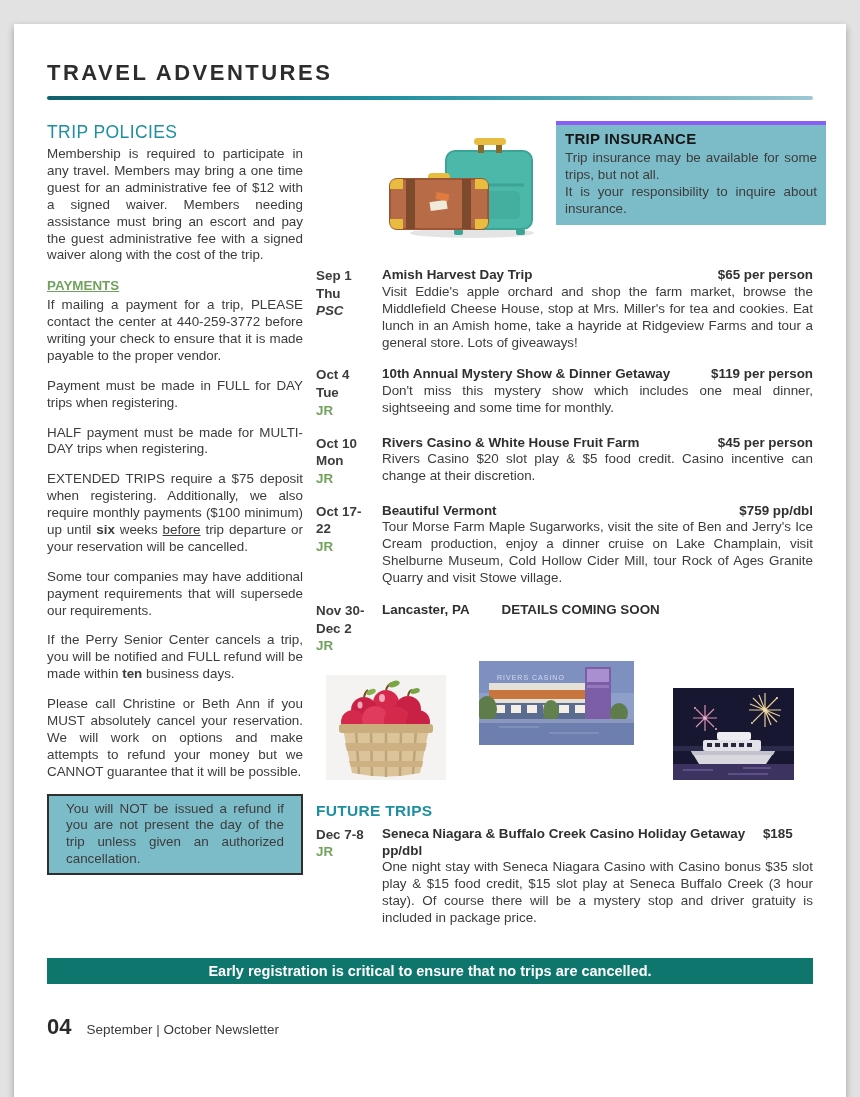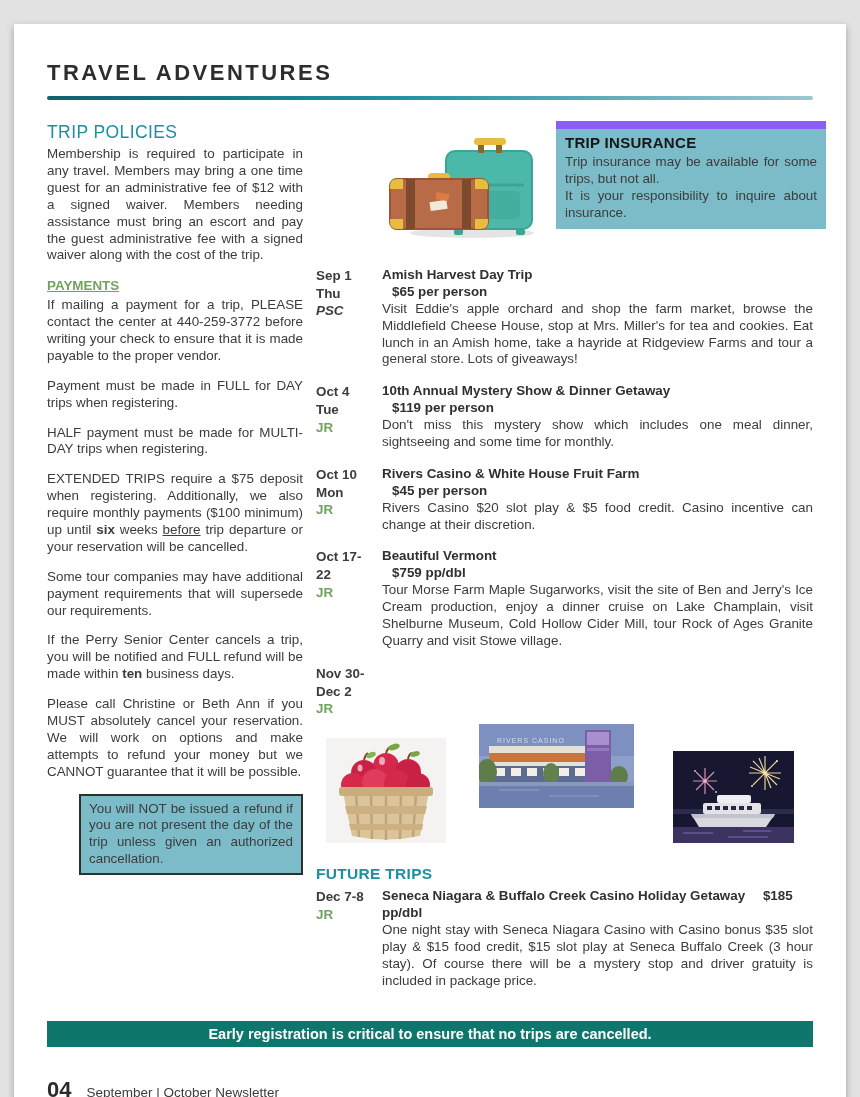--- a/index.html
+++ b/index.html
@@ -31,42 +31,41 @@
   .left-col{width:256px;flex:none;font-size:13.4px;line-height:1.26;color:#3c3c3c;text-align:justify;}
   .right-col{flex:1;min-width:0;font-size:13.4px;line-height:1.26;color:#3c3c3c;}
 
   .teal-h{color:#1d8fa0;font-size:17.5px;font-weight:400;letter-spacing:.4px;margin:0 0 3px 0;}
   .green-h{color:#71a35e;font-size:13.4px;font-weight:700;text-decoration:underline;margin:14px 0 2px 0;}
   .left-col p{margin:0 0 13px 0;}
   .bld{font-weight:700;}
   .und{text-decoration:underline;}
 
   .refund-box{
-    background:#7cbcc8;border:2px solid #2f2f2f;padding:5px 8px;margin-top:1px;
+    background:#7cbcc8;border:2px solid #2f2f2f;padding:5px 17px;margin-top:1px;
     text-align:justify;
-    margin-left:32px;
   }
 
   
   .top-row{display:flex;align-items:flex-start;margin-bottom:24px;}
   .luggage{margin-left:68px;width:172px;height:122px;flex:none;}
   .insurance{
     margin-left:auto;width:252px;flex:none;background:#7cbcc8;
-    border-top:8px solid #8b5cf6;padding:5px 9px 8px 9px;text-align:justify;
+    border-top:4px solid #8b5cf6;padding:5px 9px 8px 9px;text-align:justify;
   }
   .insurance-h{font-size:15px;font-weight:700;color:#171717;margin:0 0 1px 0;letter-spacing:.3px;}
 
   
   .trip{display:flex;margin-bottom:15px;}
   .trip-date-col{width:66px;flex:none;font-weight:600;color:#3c3c3c;}
   .trip-date-col div{line-height:1.32;}
   .code-jr{color:#71a35e;font-weight:700;}
   .code-dark{color:#3c3c3c;font-weight:600;font-style:italic;}
   .trip-body{flex:1;min-width:0;}
-  .trip-head{display:flex;justify-content:space-between;font-weight:700;color:#303030;flex-direction:column;}
+  .trip-head{display:flex;justify-content:space-between;font-weight:700;color:#303030;}
   .trip-price{white-space:nowrap;margin-left:10px;}
   .trip-desc{text-align:justify;}
   .trip-note{font-weight:600;margin-left:32px;color:#303030;}
 
   
   .photos{display:flex;margin:2px 0 16px 0;height:124px;}
   .photo-apples{width:120px;height:105px;margin-left:10px;margin-top:14px;flex:none;}
   .photo-casino{width:155px;height:84px;margin-left:33px;flex:none;}
   .photo-fireworks{width:121px;height:92px;margin-left:39px;margin-top:27px;flex:none;}
 
@@ -202,20 +201,26 @@
             </div>
             <div class="trip-desc">Tour Morse Farm Maple Sugarworks, visit the site of Ben and Jerry's Ice Cream production, enjoy a dinner cruise on Lake Champlain, visit Shelburne Museum, Cold Hollow Cider Mill, tour Rock of Ages Granite Quarry and visit Stowe village.</div>
           </div>
         </div>
 
         <div class="trip" style="margin-bottom:6px;">
           <div class="trip-date-col">
             <div>Nov 30-</div>
             <div>Dec 2</div>
             <div class="code-jr">JR</div>
+          </div>
+          <div class="trip-body">
+            <div class="trip-head" style="justify-content:flex-start;">
+              <span>Lancaster, PA</span>
+              <span class="trip-note">DETAILS COMING SOON</span>
+            </div>
           </div>
         </div>
 
         <div class="photos">
           <svg class="photo-apples" viewBox="0 0 120 105">
             <rect width="120" height="105" fill="#f4f3f1"></rect>
             <g>
               <circle cx="60" cy="28" r="13" fill="#d5294c"></circle>
               <circle cx="38" cy="35" r="13" fill="#c92145"></circle>
               <circle cx="82" cy="34" r="13" fill="#c92145"></circle>

